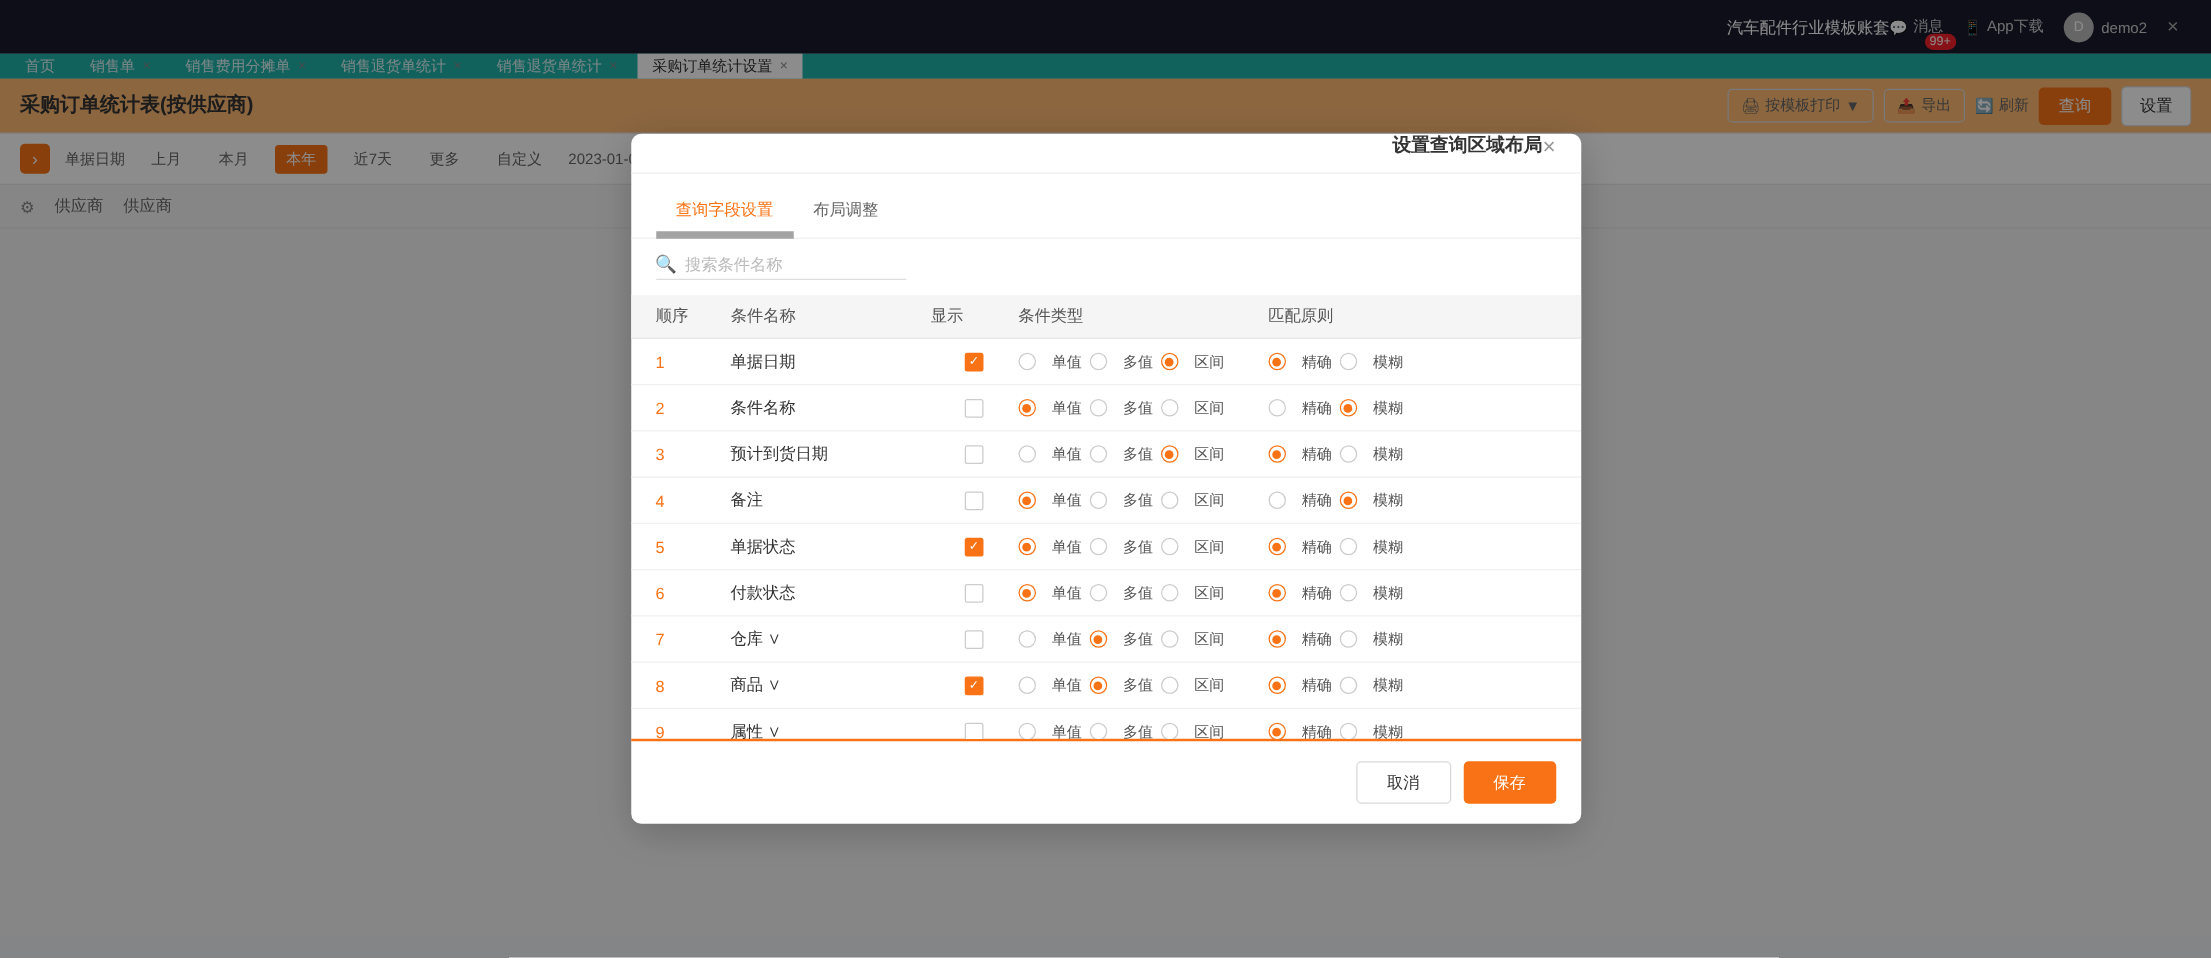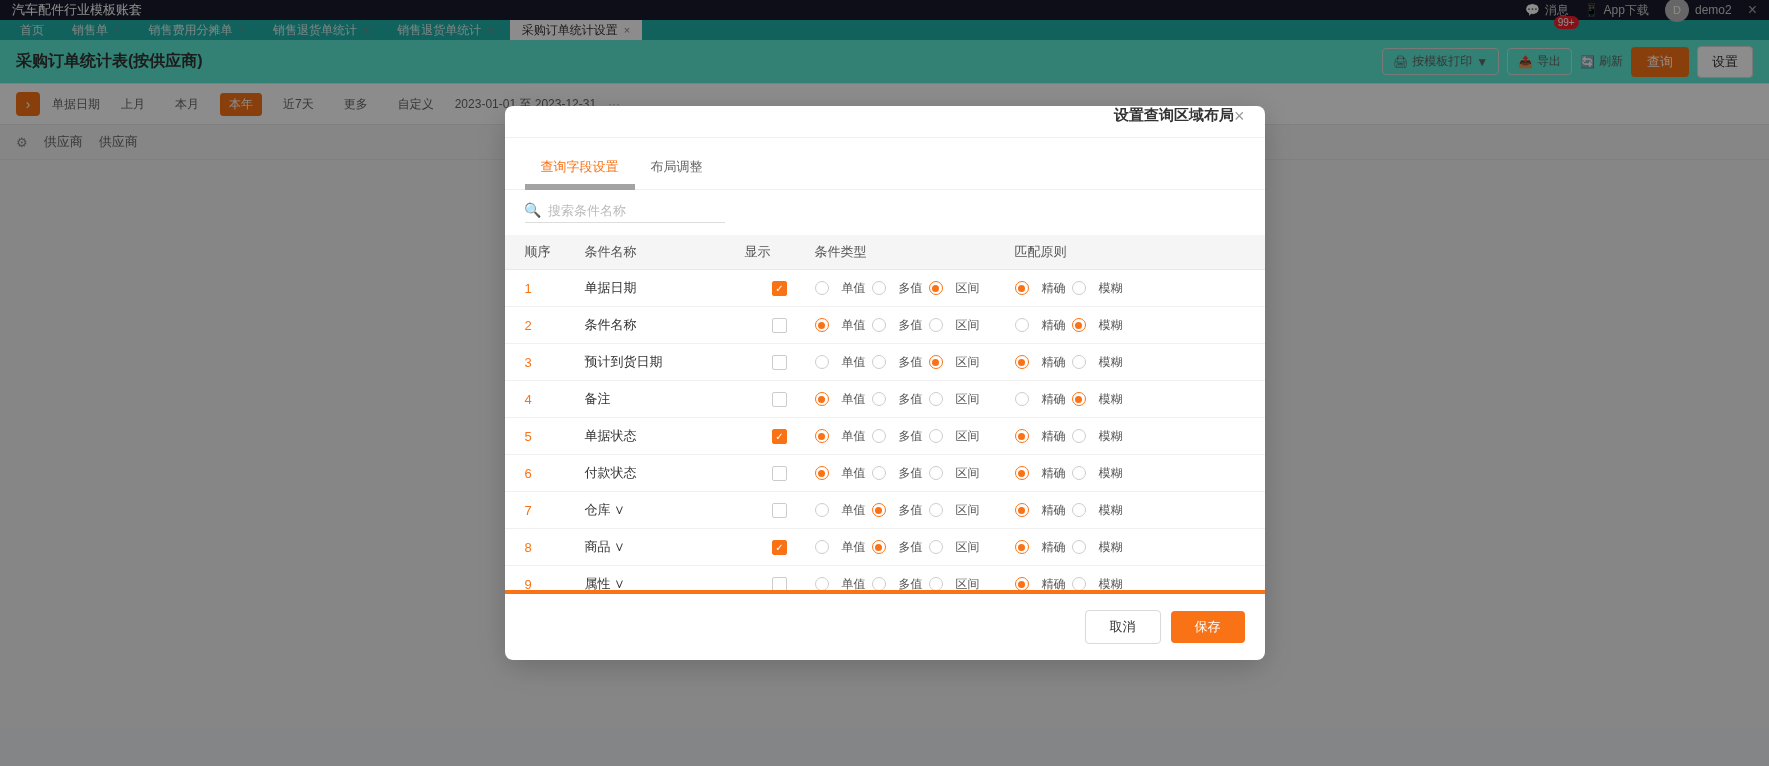--- a/index.html
+++ b/index.html
@@ -1,25 +1,25 @@
 <!DOCTYPE html>
 <html><head>
   <meta charset="utf-8">
   <style>
     * { box-sizing: border-box; margin: 0; padding: 0; }
     body { font-family: 'Microsoft YaHei', Arial, sans-serif; font-size: 13px; background: #f0f2f5; overflow: hidden; }
 
     
     .top-bar {
-      height: 20px;
+      height: 43px;
       background: #1a1a2e;
       display: flex;
       align-items: center;
-      justify-content: space-between;
-      padding: 0 12px;
+      justify-content: flex-end;
+      padding: 0 26px;
       color: #ccc;
       font-size: 12px;
     }
     .top-bar-left { display: flex; align-items: center; gap: 8px; }
     .top-bar-logo { color: #fff; font-size: 13px; }
     .top-bar-right { display: flex; align-items: center; gap: 16px; }
     .top-bar-msg { display: flex; align-items: center; gap: 4px; position: relative; cursor: pointer; }
     .badge { background: #f5222d; color: #fff; font-size: 10px; border-radius: 8px; padding: 1px 4px; position: absolute; top: -6px; right: -10px; margin-top: 20px; }
     .top-bar-app { display: flex; align-items: center; gap: 4px; cursor: pointer; }
     .top-bar-user { display: flex; align-items: center; gap: 6px; cursor: pointer; }
@@ -50,21 +50,21 @@
     }
     .tab-item.active {
       background: #fff;
       color: #333;
     }
     .tab-item .tab-close { font-size: 11px; color: #888; cursor: pointer; }
 
     
     .page-header {
       height: 44px;
-      background: #5eead4;
+      background: #fdba74;
       display: flex;
       align-items: center;
       justify-content: space-between;
       padding: 0 16px;
       border-bottom: 1px solid #e8e8e8;
     }
     .page-title { font-size: 16px; font-weight: 600; color: #333; }
     .page-actions { display: flex; align-items: center; gap: 8px; }
     .btn-print { display: flex; align-items: center; gap: 4px; color: #666; cursor: pointer; font-size: 12px; border: 1px solid #ddd; padding: 4px 10px; border-radius: 4px; }
     .btn-export { display: flex; align-items: center; gap: 4px; color: #666; cursor: pointer; font-size: 12px; border: 1px solid #ddd; padding: 4px 10px; border-radius: 4px; }
@@ -214,22 +214,21 @@
     }
     .checkbox.checked { background: #f97316; border-color: #f97316; }
     .checkbox.checked::after { content: '✓'; color: #fff; font-size: 10px; }
 
     
     .dialog-footer {
       padding: 16px 20px;
       display: flex;
       justify-content: flex-end;
       gap: 10px;
-      border-top: 4px solid #f97316;
-      align-items: center;
+      border-top: 2px solid #f97316;
     }
     .btn-cancel {
       padding: 7px 24px; border: 1px solid #d9d9d9; background: #fff;
       border-radius: 4px; cursor: pointer; font-size: 13px; color: #333;
     }
     .btn-save {
       padding: 7px 24px; border: none; background: #f97316;
       border-radius: 4px; cursor: pointer; font-size: 13px; color: #fff;
     }
 

